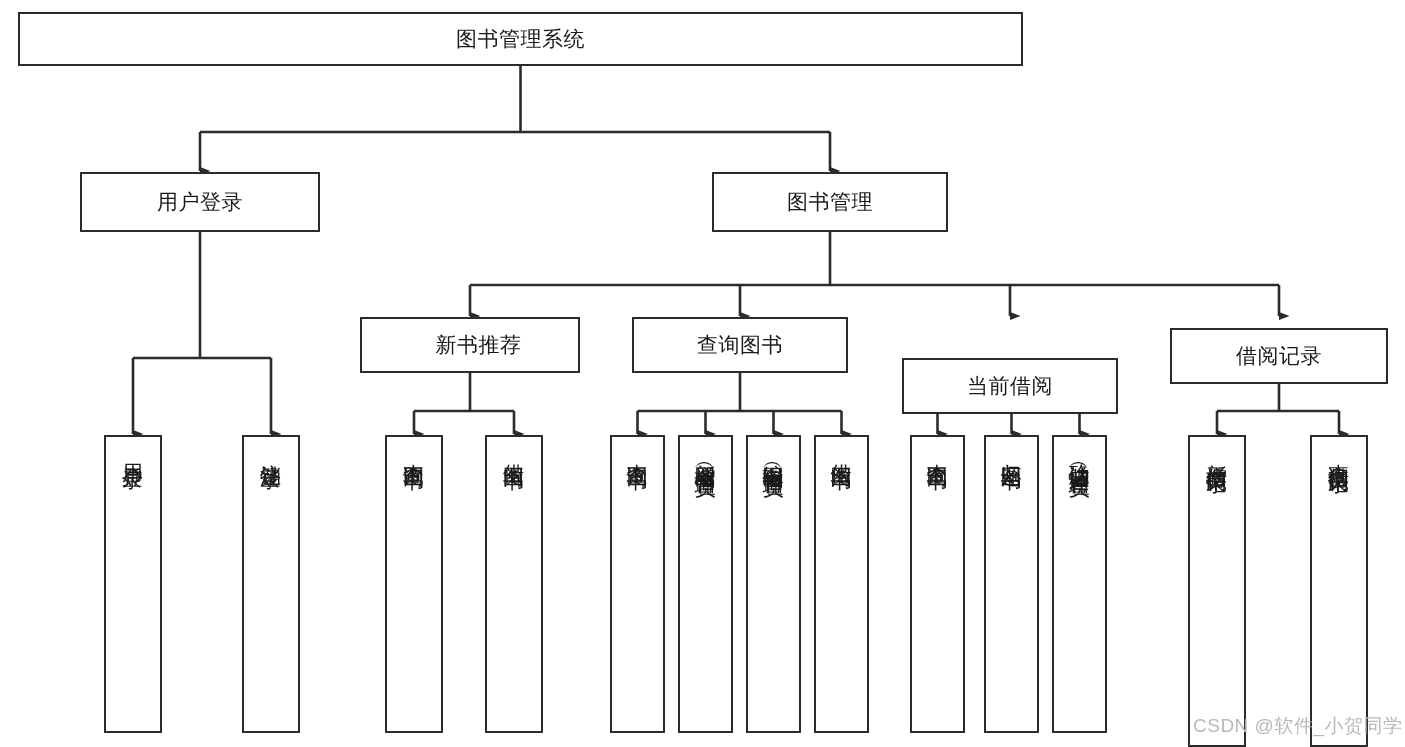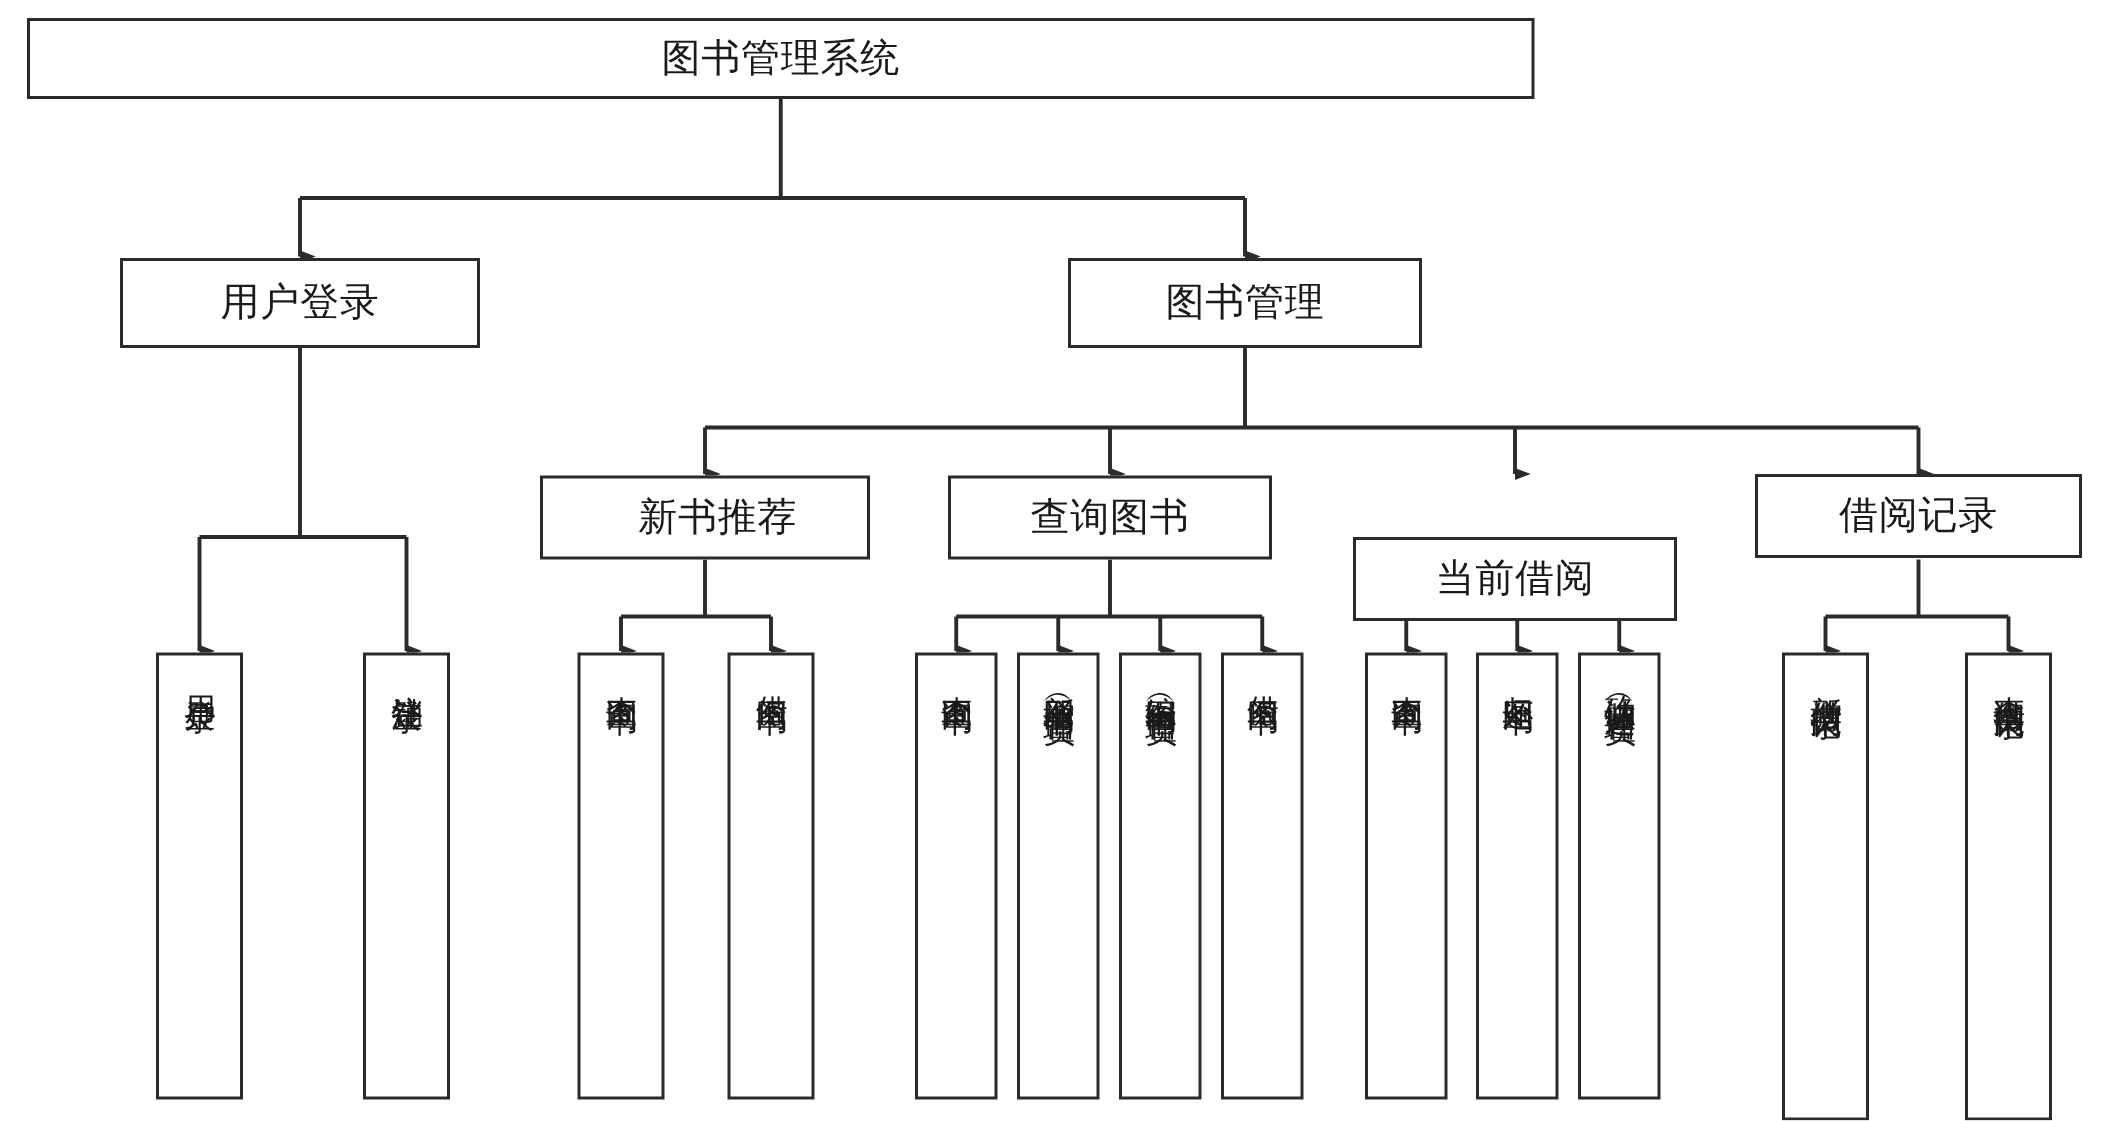--- a/index.html
+++ b/index.html
@@ -32,21 +32,21 @@
     border: 2.5px solid #2b2b2b;
     background: #ffffff;
     display: flex;
     align-items: center;
     justify-content: center;
     text-align: center;
     color: #1a1a1a;
     z-index: 2;
   }
   .node .label {
-    font-size: 26px;
+    font-size: 21px;
     line-height: 1.12;
     letter-spacing: 0.5px;
     white-space: nowrap;
   }
   .node.vertical .label {
     writing-mode: vertical-rl;
     text-orientation: upright;
     font-size: 21px;
     letter-spacing: 2px;
     line-height: 1.0;
@@ -125,21 +125,21 @@
       </div>
       <div class="node" style="left: 360px; top: 317px; width: 220px; height: 56px; padding-left: 17px;">
         <span class="label">新书推荐</span>
       </div>
       <div class="node" style="left: 632px; top: 317px; width: 216px; height: 56px;">
         <span class="label">查询图书</span>
       </div>
       <div class="node" style="left: 902px; top: 317px; width: 216px; height: 56px; margin-top: 41px;">
         <span class="label">当前借阅</span>
       </div>
-      <div class="node" style="left: 1170px; top: 316px; width: 218px; height: 56px;">
+      <div class="node" style="left: 1170px; top: 328px; width: 218px; height: 56px;">
         <span class="label">借阅记录</span>
       </div>
       <div class="node vertical" style="left: 104px; top: 435px; width: 58px; height: 298px;">
         <span class="label">用户登录</span>
       </div>
       <div class="node vertical" style="left: 242px; top: 435px; width: 58px; height: 298px;">
         <span class="label">注销登录</span>
       </div>
       <div class="node vertical" style="left: 385px; top: 435px; width: 58px; height: 298px;">
         <span class="label">查询图书</span>
@@ -169,13 +169,14 @@
         <span class="label">确认归还（管理员）</span>
       </div>
       <div class="node vertical" style="left: 1188px; top: 435px; width: 58px; height: 312px;">
         <span class="label">新增借阅记录</span>
       </div>
       <div class="node vertical" style="left: 1310px; top: 435px; width: 58px; height: 312px;">
         <span class="label">查询借阅记录</span>
       </div>
     </div>
 
+  <div class="watermark" style="left:1193px; top:713px;">CSDN @软件_小贺同学</div>
 </div>
 
 </body></html>

